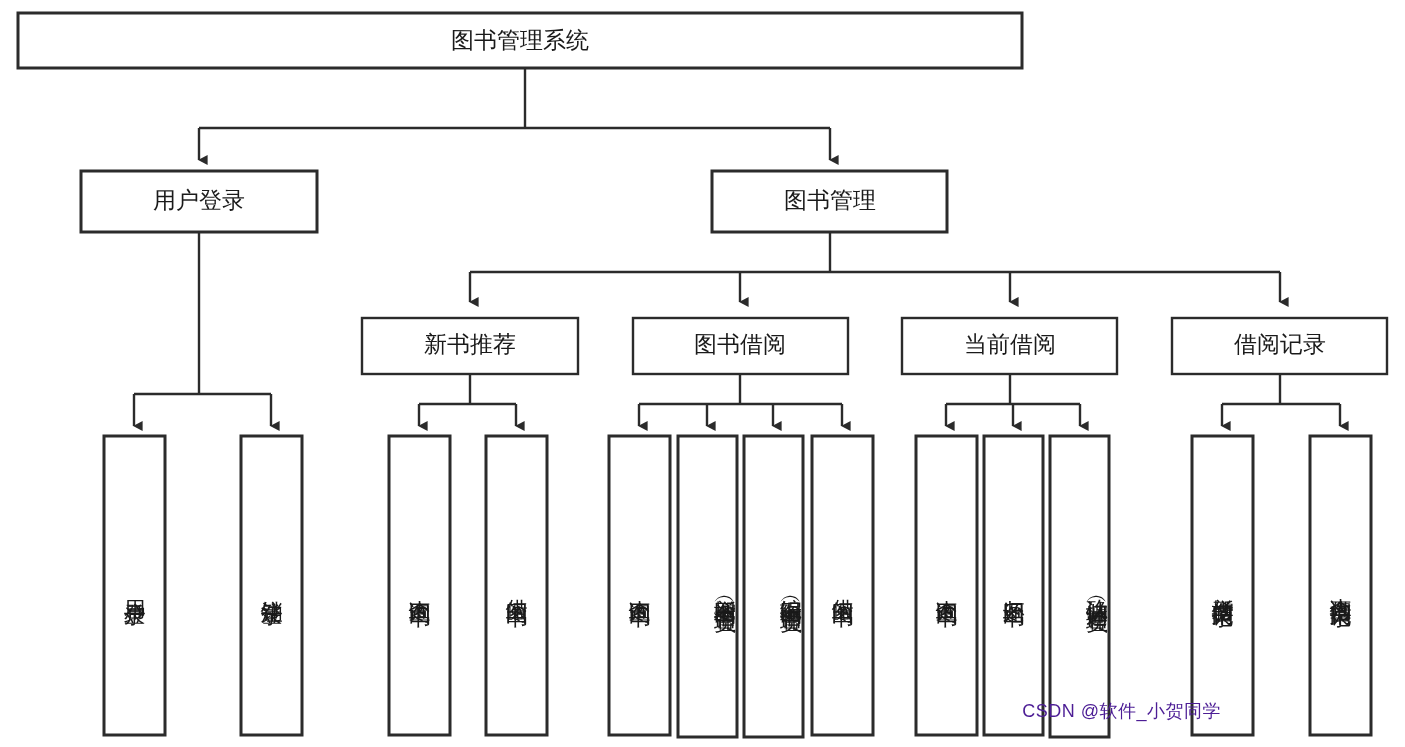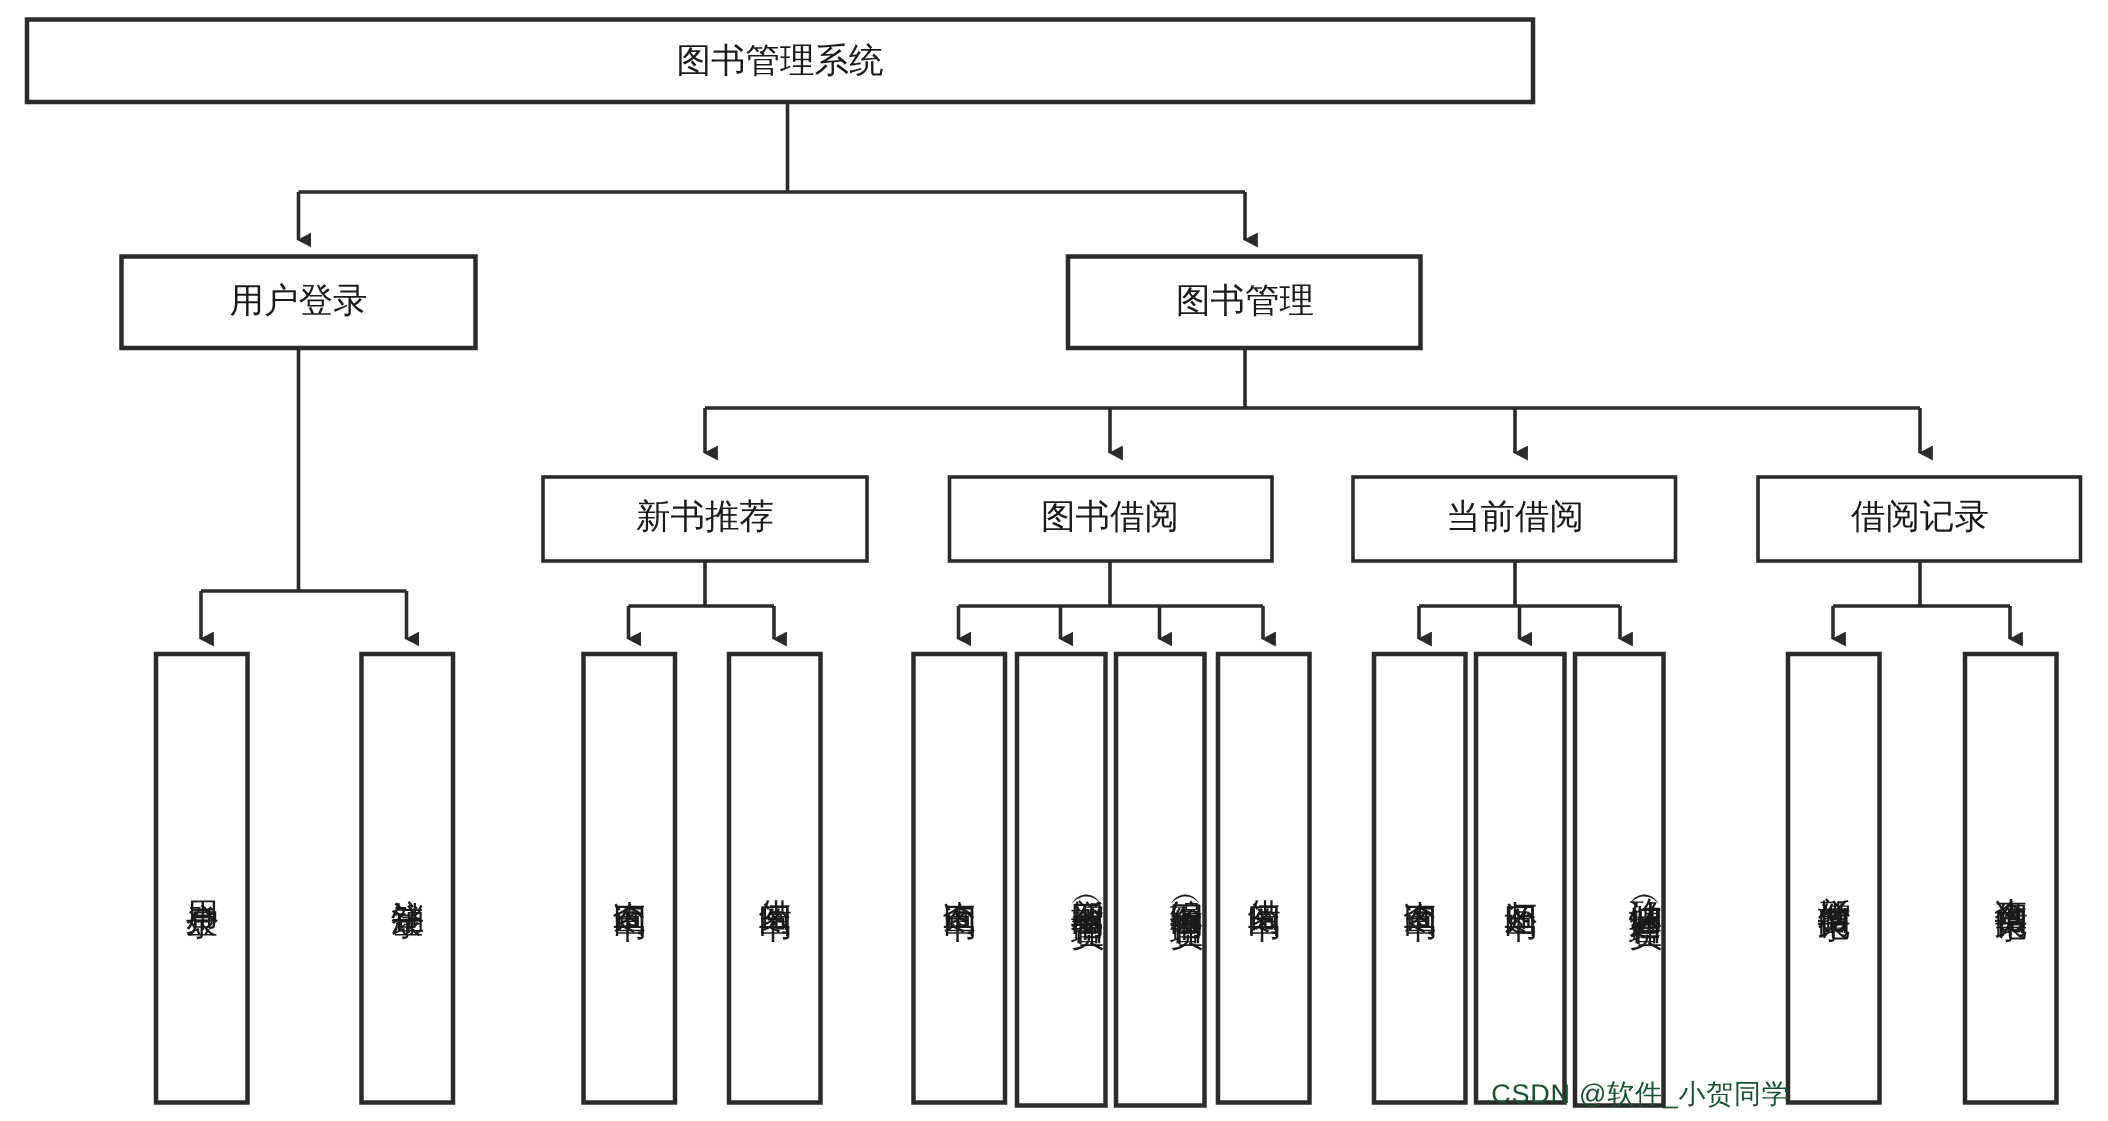--- a/index.html
+++ b/index.html
@@ -11,20 +11,21 @@
     width: 1405px;
     height: 747px;
     font-family: "Liberation Sans", "DejaVu Sans", sans-serif;
     overflow: hidden;
     position: relative;
   }
   #diagram-root {
     position: relative;
     width: 1201px;
     height: 747px;
+    padding-left: 28px;
   }
   svg.flow {
     position: absolute;
     left: 0;
     top: 0;
     width: 1405px;
     height: 747px;
   }
   .node-box {
     fill: #ffffff;
@@ -61,24 +62,24 @@
     display: flex;
     align-items: center;
     justify-content: center;
     text-align: center;
     white-space: nowrap;
     pointer-events: none;
   }
   .watermark {
     position: absolute;
     right: 8px;
-    bottom: 6px;
+    bottom: 24px;
     font-family: "Liberation Sans", "DejaVu Sans", sans-serif;
     font-size: 18px;
-    color: #14532d;
+    color: #4c1d95;
     white-space: nowrap;
     letter-spacing: 0.5px;
   }
 </style>
 </head>
 <body>
 
 <div id="diagram-root">
 
   <svg class="flow" viewBox="0 0 1405 747">

